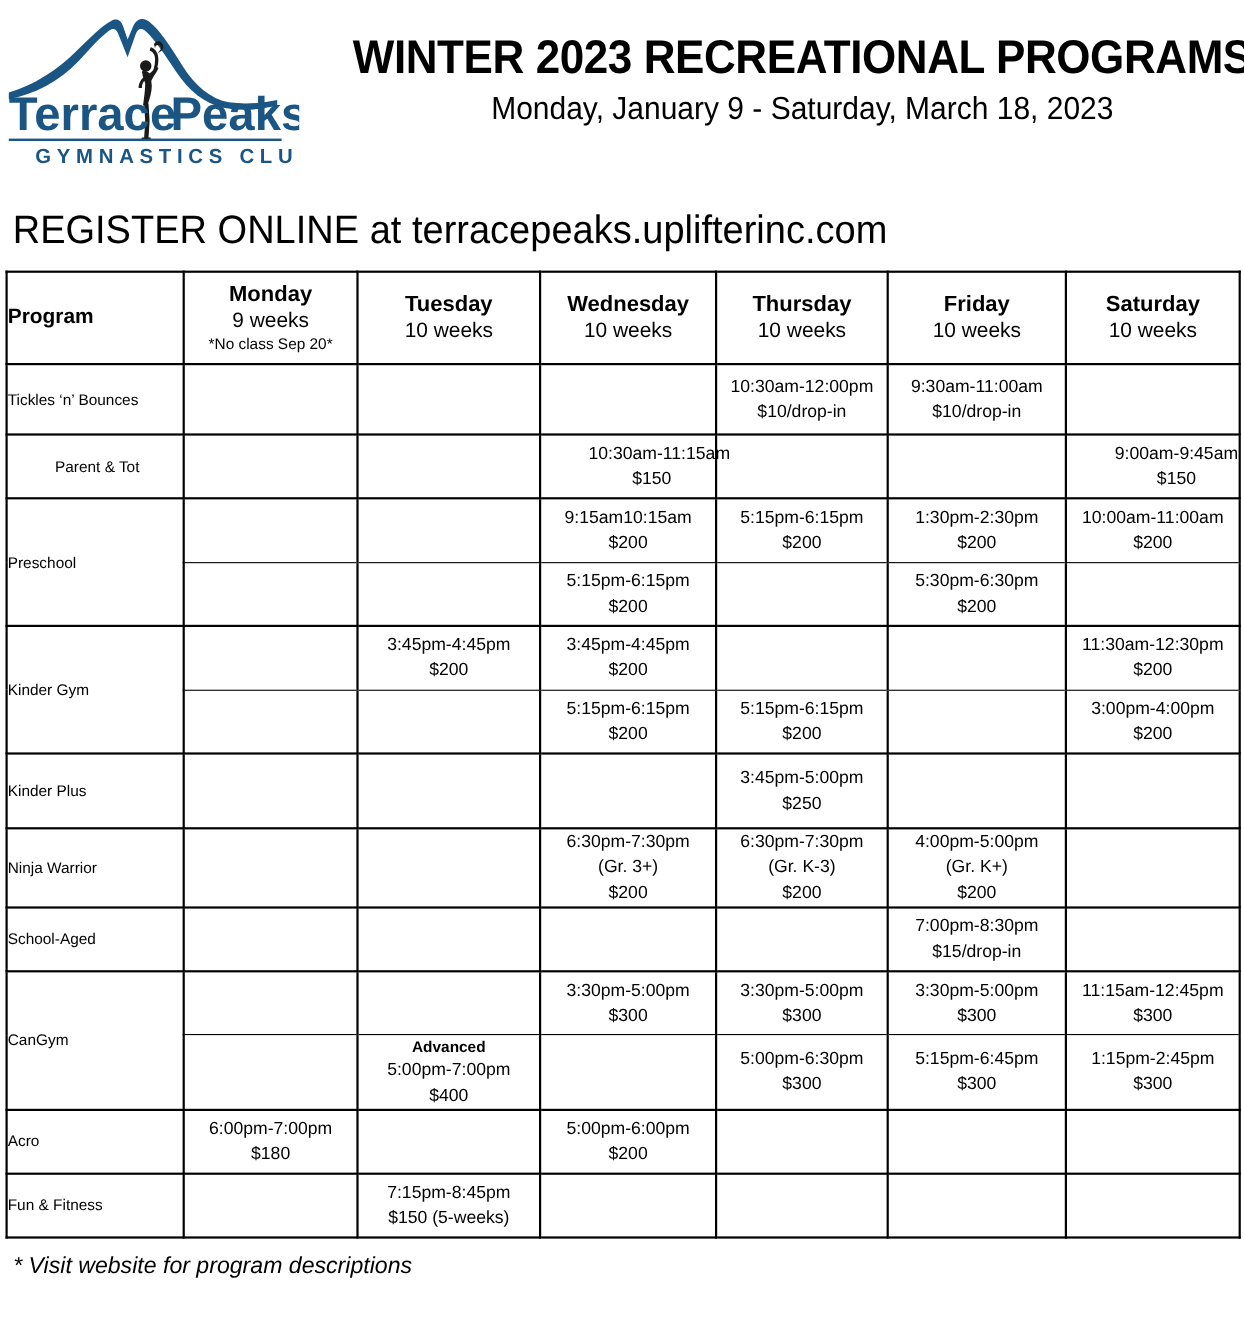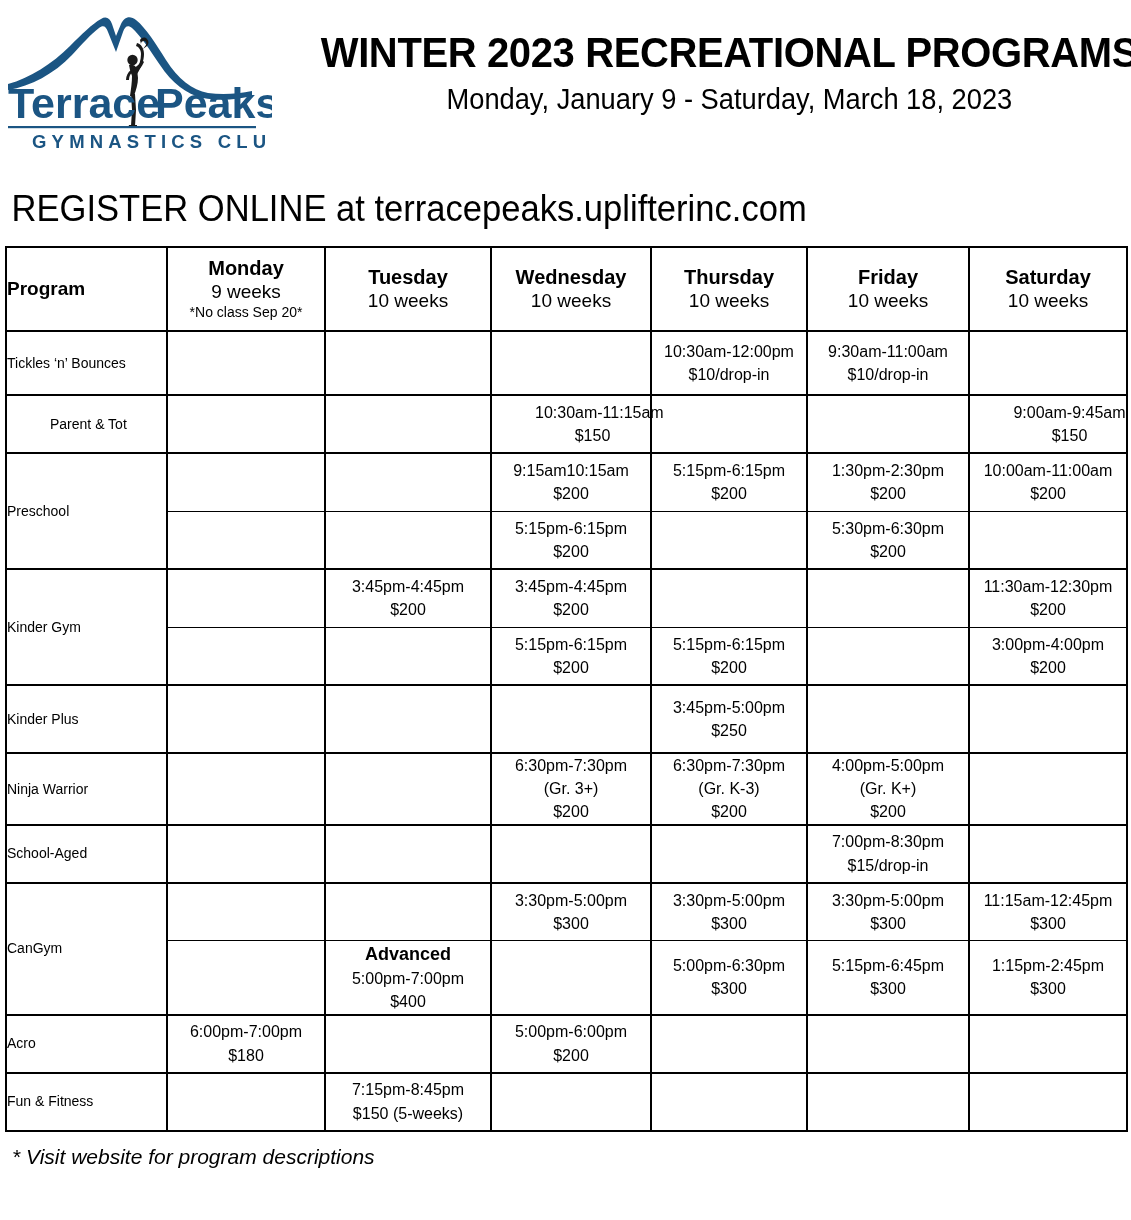--- a/index.html
+++ b/index.html
@@ -135,21 +135,21 @@
     text-align: center;
     font-size: 16px;
     font-weight: 300;
     line-height: 1.45;
     padding: 6px 2px;
   }
   td.slot.thin-top    { border-top-width: 1px; }
   td.slot.thin-bottom { border-bottom-width: 1px; }
 
   .slot-line { display: block; white-space: nowrap; }
-  .slot-line.bold { font-weight: bold; font-size: 18px; }
+  .slot-line.bold { font-weight: bold; font-size: 14px; }
 
   
   tr.r-header  td, tr.r-header th { height: 84px; }
   tr.r-tickles td { height: 64px; }
   tr.r-parent  td { height: 58px; padding-left: 43px; }
   tr.r-sub     td { height: 58px; }
   tr.r-kplus   td { height: 68px; }
   tr.r-ninja   td { height: 68px; }
   tr.r-school  td { height: 58px; margin-top: 29px; }
   tr.r-acro    td { height: 58px; }

